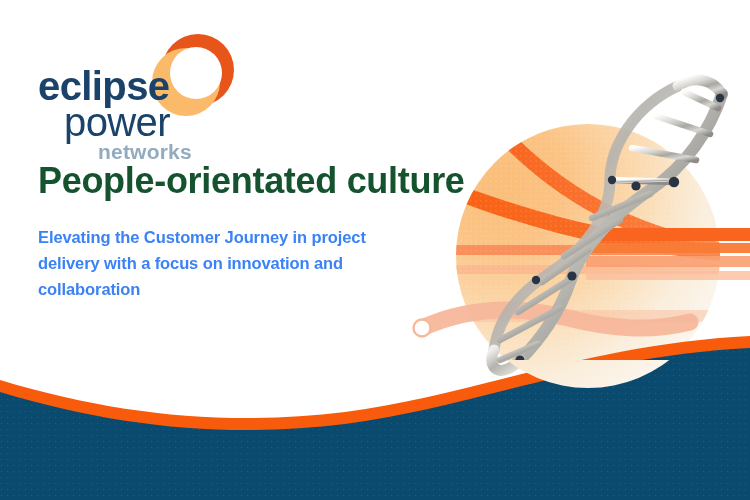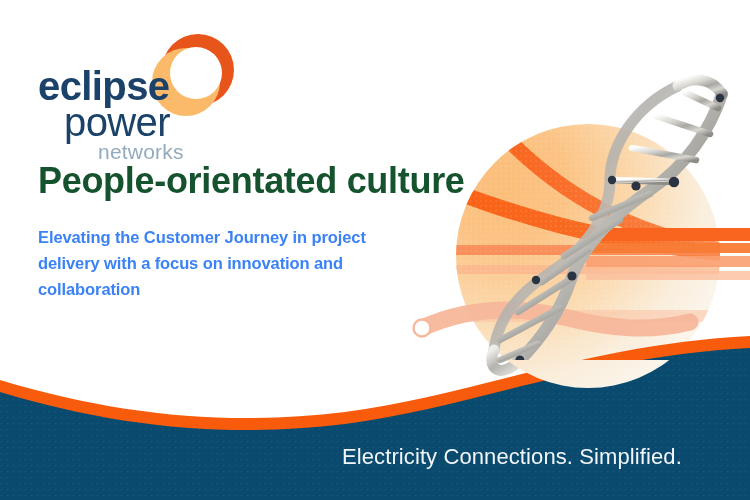--- a/index.html
+++ b/index.html
@@ -25,21 +25,21 @@
     font-size: 40px; font-weight: 700; letter-spacing: -0.6px;
     color: #1B4268; line-height: 1;
   }
   .logo-word-power {
     position: absolute; left: 26px; top: 76px;
     font-size: 40px; font-weight: 400; letter-spacing: -0.6px;
     color: #1B4268; line-height: 1;
   }
   .logo-word-networks {
     position: absolute; left: 60px; top: 115px;
-    font-size: 21px; font-weight: 400; letter-spacing: 0.2px;
+    font-size: 21px; font-weight: 700; letter-spacing: 0.2px;
     color: #93ABBE; line-height: 1;
   }
 
   
   .headline {
     position: absolute; left: 38px; top: 160px;
     font-size: 36px; font-weight: 700; letter-spacing: -0.3px;
     color: #14532d; line-height: 1.15;
   }
   .subhead {
@@ -205,15 +205,14 @@
         <stop offset="48%" stop-color="#FBD9AE"></stop>
         <stop offset="72%" stop-color="#FAEEDC"></stop>
         <stop offset="100%" stop-color="#FCFBF9"></stop>
       </radialGradient>
     </defs>
     <g clip-path="url(#lowerArc)">
       <circle cx="588" cy="256" r="132" fill="url(#circGrad2)"></circle>
     </g>
   </svg>
 
-  <div class="tagline">Electricity Connections. Simplified.</div>
 
 </div>
 
 </body></html>

